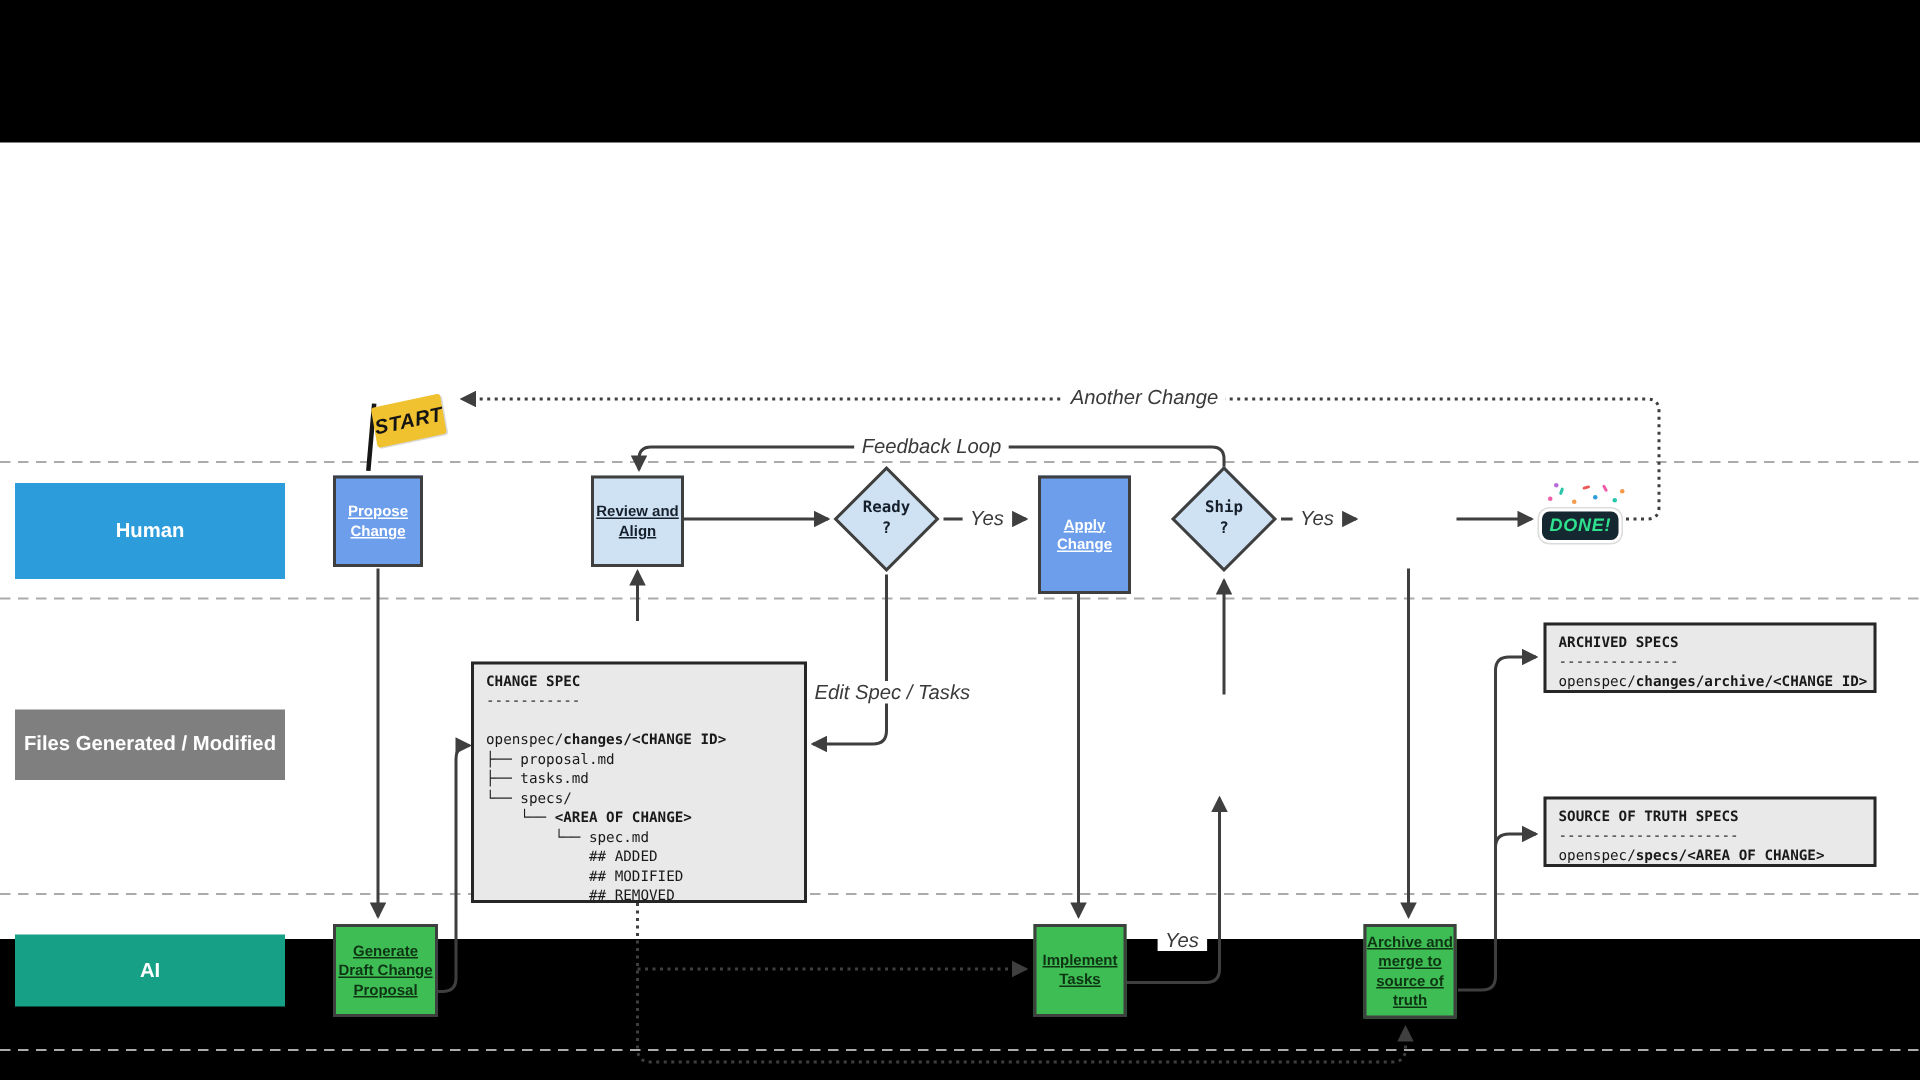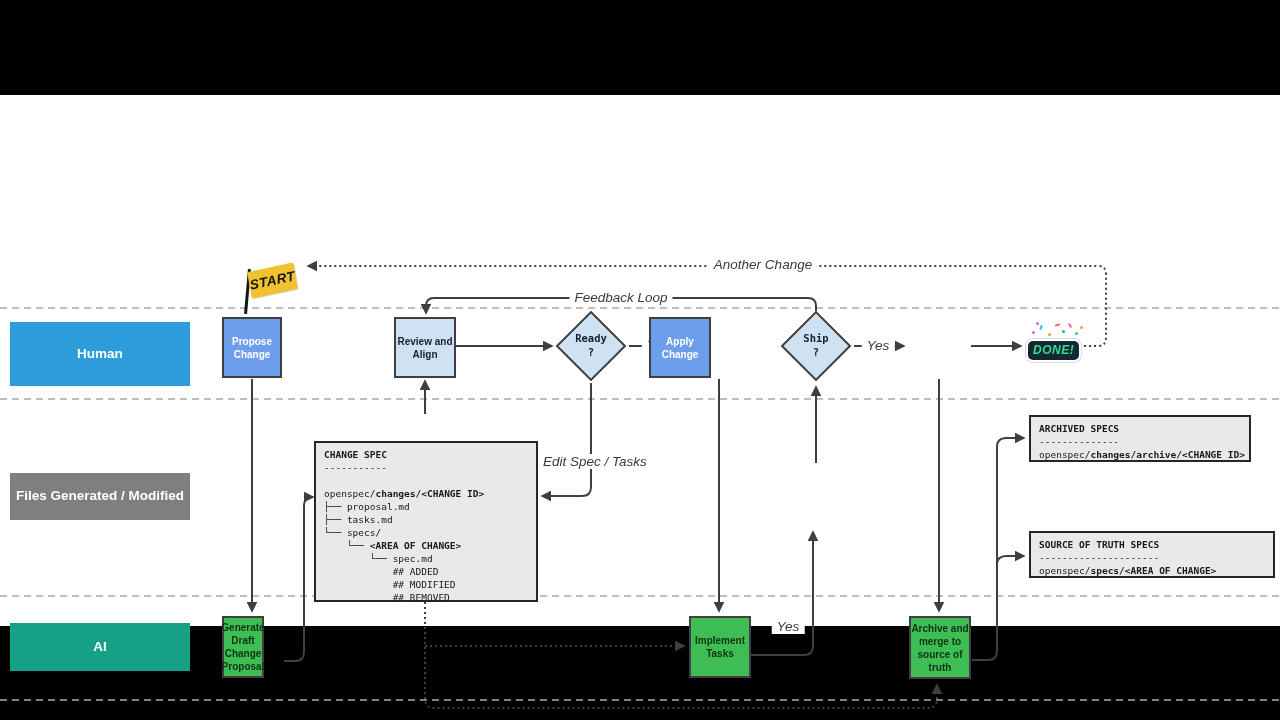--- a/index.html
+++ b/index.html
@@ -10,49 +10,49 @@
   #title{position:absolute;left:0;top:101px;width:1280px;text-align:center;font-size:24px;color:#262626;}
   #title .brand{font-weight:bold;}
 
   .lane{position:absolute;left:10px;width:180px;display:flex;align-items:center;justify-content:center;
         color:#fff;font-weight:bold;font-size:13.5px;text-align:center;line-height:1.25;}
   .lane.human{top:227px;height:64px;background:#2d9cdb;}
   .lane.files{top:378px;height:47px;background:#7f7f7f;}
   .lane.ai{top:528px;height:48px;background:#16a085;}
 
   .node{position:absolute;display:flex;align-items:center;justify-content:center;text-align:center;
-        font-weight:bold;font-size:10px;line-height:1.3;border:2px solid #3f3f3f;box-sizing:border-box;padding:0;}
+        font-weight:bold;font-size:10px;line-height:1.3;border:2px solid #3f3f3f;box-sizing:border-box;padding:0;text-decoration:underline;}
   .node.blue{background:#6d9eeb;color:#ffffff;}
   .node.lightblue{background:#cfe2f3;color:#16202c;}
   .node.green{background:#3ebd55;color:#0e3413;}
 
   #node-propose{left:222px;top:222px;width:60px;height:61px;}
   #node-review{left:394px;top:222px;width:62px;height:61px;}
-  #node-apply{left:649px;top:222px;width:62px;height:61px;}
+  #node-apply{left:692px;top:222px;width:62px;height:79px;}
   #node-archive{left:909px;top:222px;width:62px;height:61px;}
-  #node-generate{left:222px;top:521px;width:42px;height:62px;}
+  #node-generate{left:222px;top:521px;width:70px;height:62px;}
   #node-implement{left:689px;top:521px;width:62px;height:62px;}
   #node-archive-merge{left:909px;top:521px;width:62px;height:63px;}
 
   .diamond{position:absolute;width:72px;height:72px;}
   .diamond .shape{position:absolute;left:11px;top:11px;width:50px;height:50px;background:#cfe2f3;
         border:2px solid #3f3f3f;transform:rotate(45deg);box-sizing:border-box;}
   .diamond .dtext{position:absolute;left:0;top:0;width:100%;height:100%;display:flex;align-items:center;justify-content:center;
         font-family:"DejaVu Sans Mono",monospace;font-weight:bold;font-size:10.5px;line-height:1.3;
         white-space:pre-line;text-align:center;color:#16202c;}
   #node-ready{left:555px;top:215px;}
   #node-ship{left:780px;top:215px;}
 
   .codebox{position:absolute;background:#e9e9e9;border:2px solid #262626;box-sizing:border-box;
         font-family:"DejaVu Sans Mono",monospace;font-size:9.5px;line-height:13px;color:#191919;
         padding:5px 8px;white-space:pre;}
   #box-change-spec{left:314px;top:320px;width:224px;height:161px;margin-top:26px;}
   #box-code{left:772px;top:370px;width:90px;height:63px;}
   #box-archived{left:1029px;top:320px;width:222px;height:47px;}
-  #box-source{left:1029px;top:436px;width:246px;height:47px;}
+  #box-source{left:1029px;top:436px;width:222px;height:47px;}
 
   .edge-label{position:absolute;font-size:13.5px;color:#3a3a3a;background:#fff;padding:0 5px;
         white-space:nowrap;font-style:italic;}
   #lbl-feedback{left:621px;top:195px;transform:translateX(-50%);}
   #lbl-another{left:763px;top:162px;transform:translateX(-50%);}
   #lbl-edit{left:538px;top:359px;}
   #lbl-yes-ready{left:658px;top:243px;transform:translateX(-50%);}
   #lbl-yes-ship{left:878px;top:243px;transform:translateX(-50%);}
   #lbl-yes-impl{left:788px;top:524px;transform:translateX(-50%);}
 

